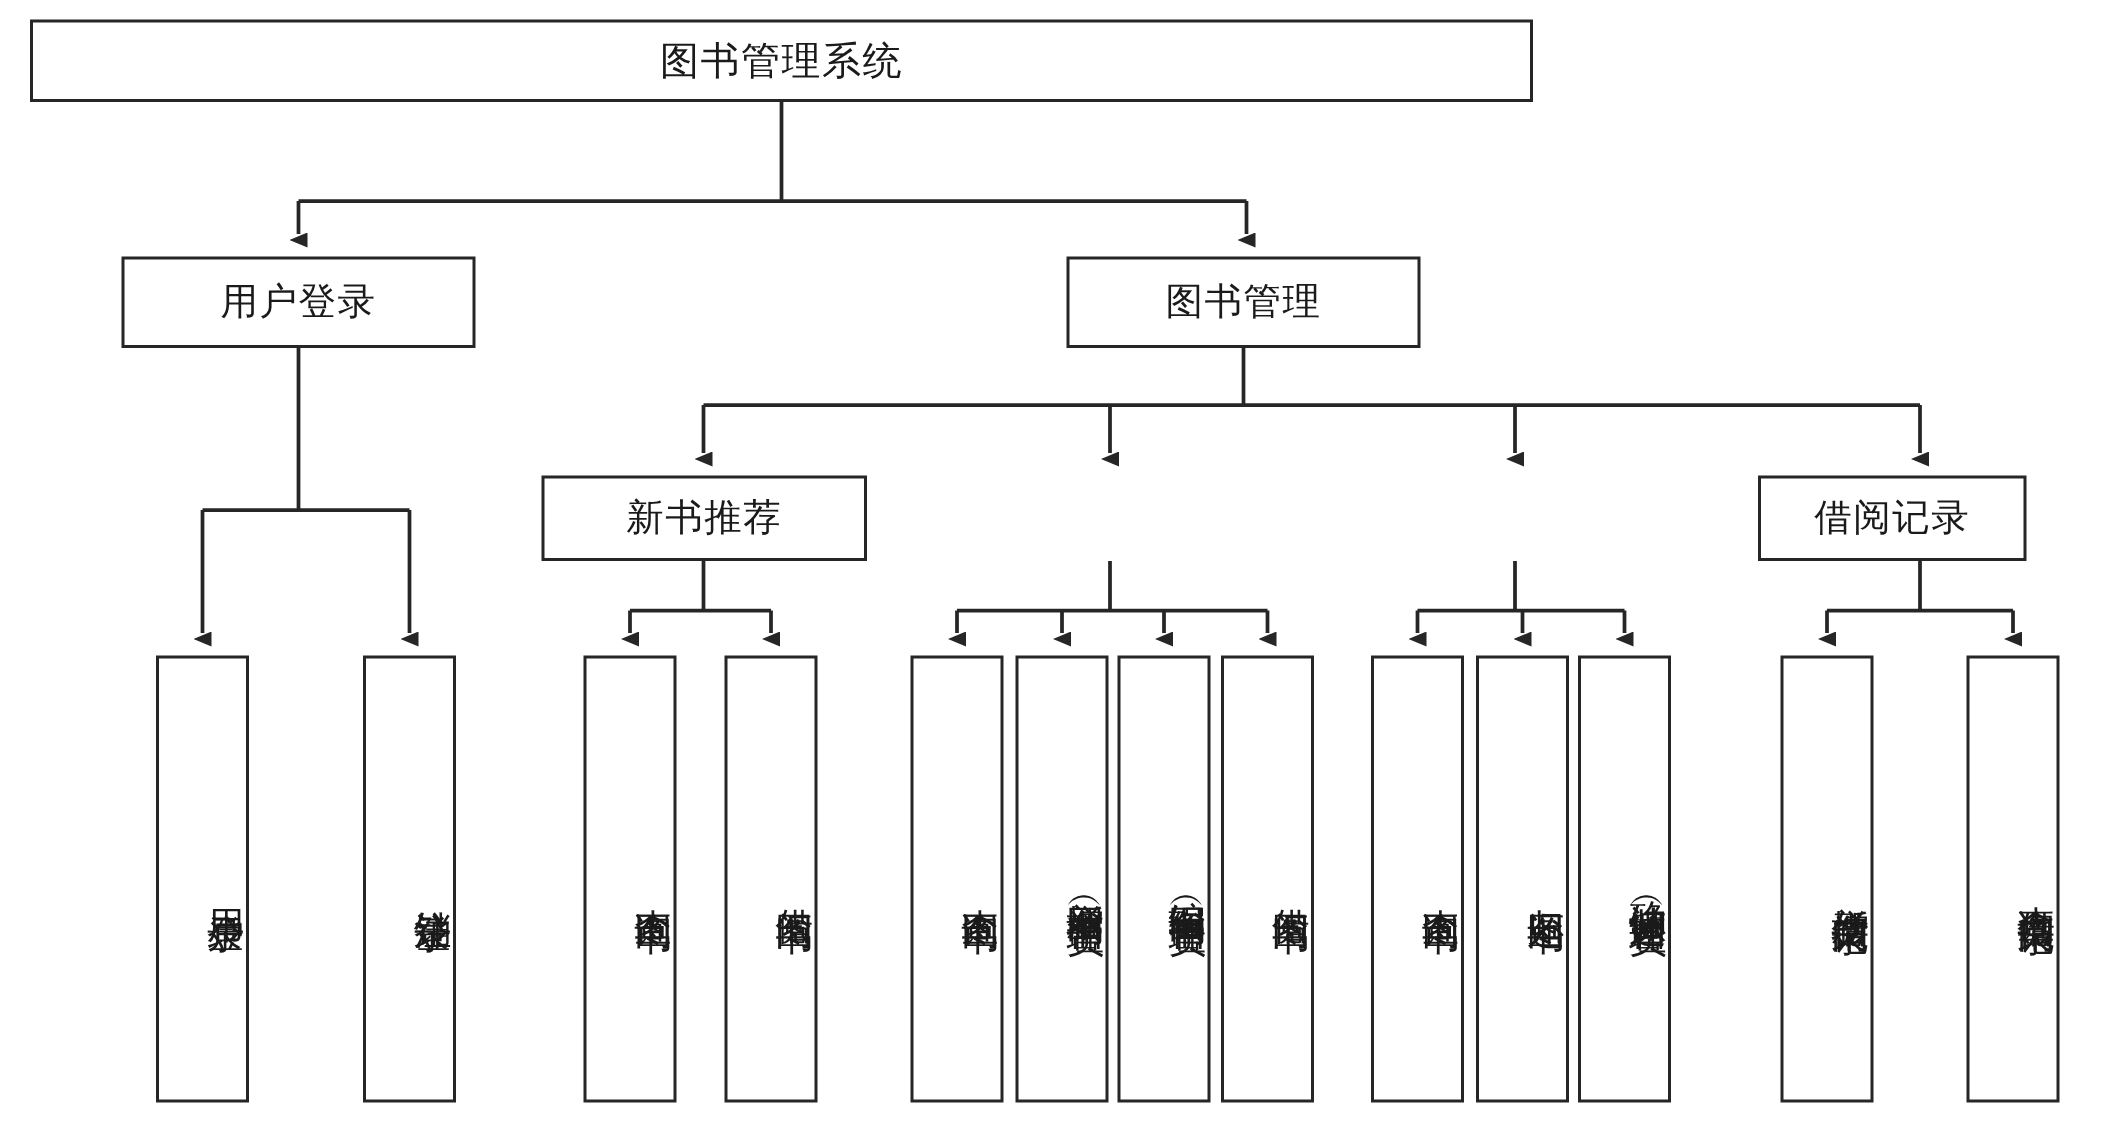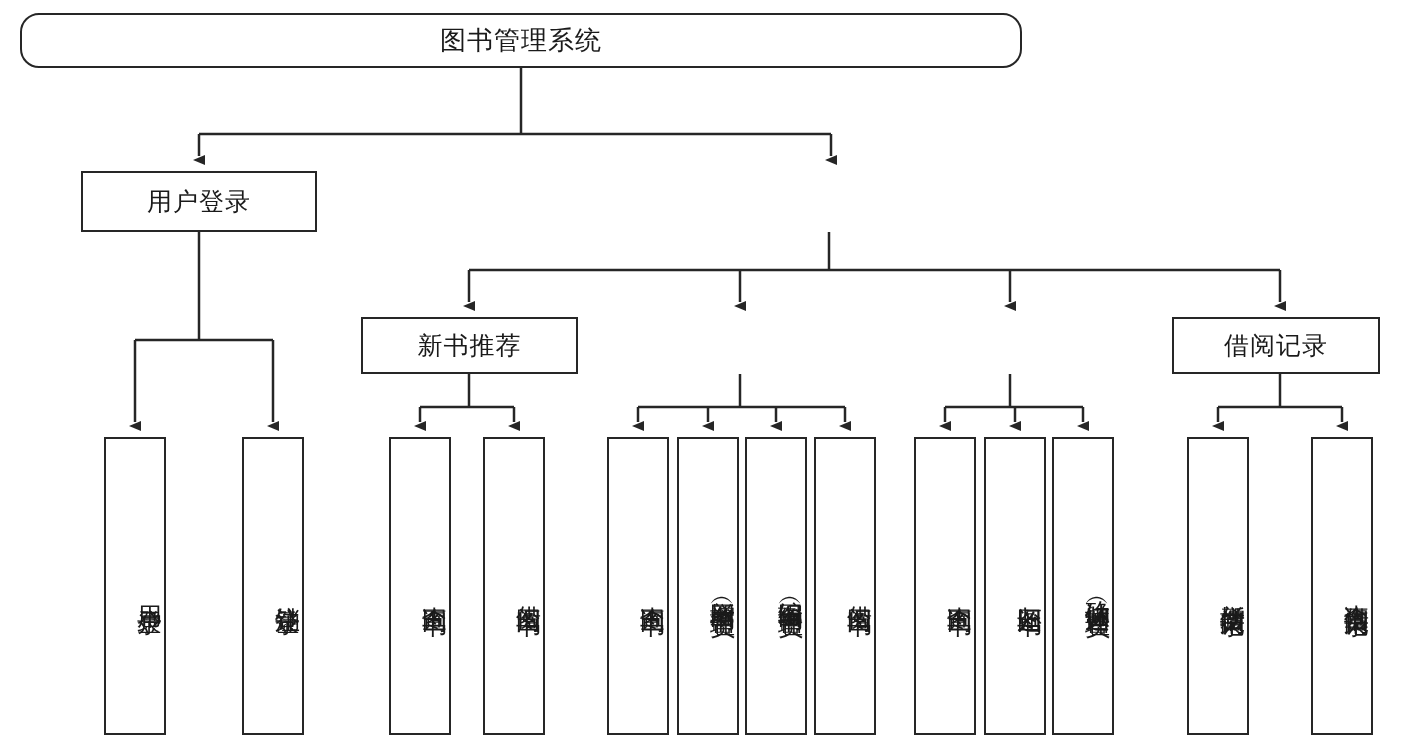--- a/index.html
+++ b/index.html
@@ -121,32 +121,35 @@
       <path d="M1083,407 L1083,422" marker-end="url(#arrow)"></path>
 
       <path d="M1280,374 L1280,407"></path>
       <path d="M1218,407 L1342,407"></path>
       <path d="M1218,407 L1218,422" marker-end="url(#arrow)"></path>
       <path d="M1342,407 L1342,422" marker-end="url(#arrow)"></path>
 
     </g>
   </svg>
 
-  <div class="node horiz" id="root-node" style="left:20px; top:13px; width:1002px; height:55px;border-radius:19px;">
+  <div class="node horiz" id="root-node" style="left:20px; top:13px; width:1002px; height:55px;">
     <span>图书管理系统</span>
   </div>
 
   <div class="node horiz" style="left:81px; top:171px; width:236px; height:61px;">
     <span>用户登录</span>
   </div>
+  <div class="node horiz" style="left:711px; top:171px; width:236px; height:61px;">
+    <span>图书管理</span>
+  </div>
 
   <div class="node horiz" style="left:361px; top:317px; width:217px; height:57px;text-align:center;">
     <span>新书推荐</span>
   </div>
-  <div class="node horiz" style="left:1172px; top:317px; width:208px; height:57px;">
+  <div class="node horiz" style="left:1172px; top:317px; width:179px; height:57px;">
     <span>借阅记录</span>
   </div>
 
   <div class="node vert" style="left:104px; top:437px; width:62px; height:298px;">
     <span class="vtext">用户登录</span>
   </div>
   <div class="node vert" style="left:242px; top:437px; width:62px; height:298px;">
     <span class="vtext">注销登录</span>
   </div>
 

